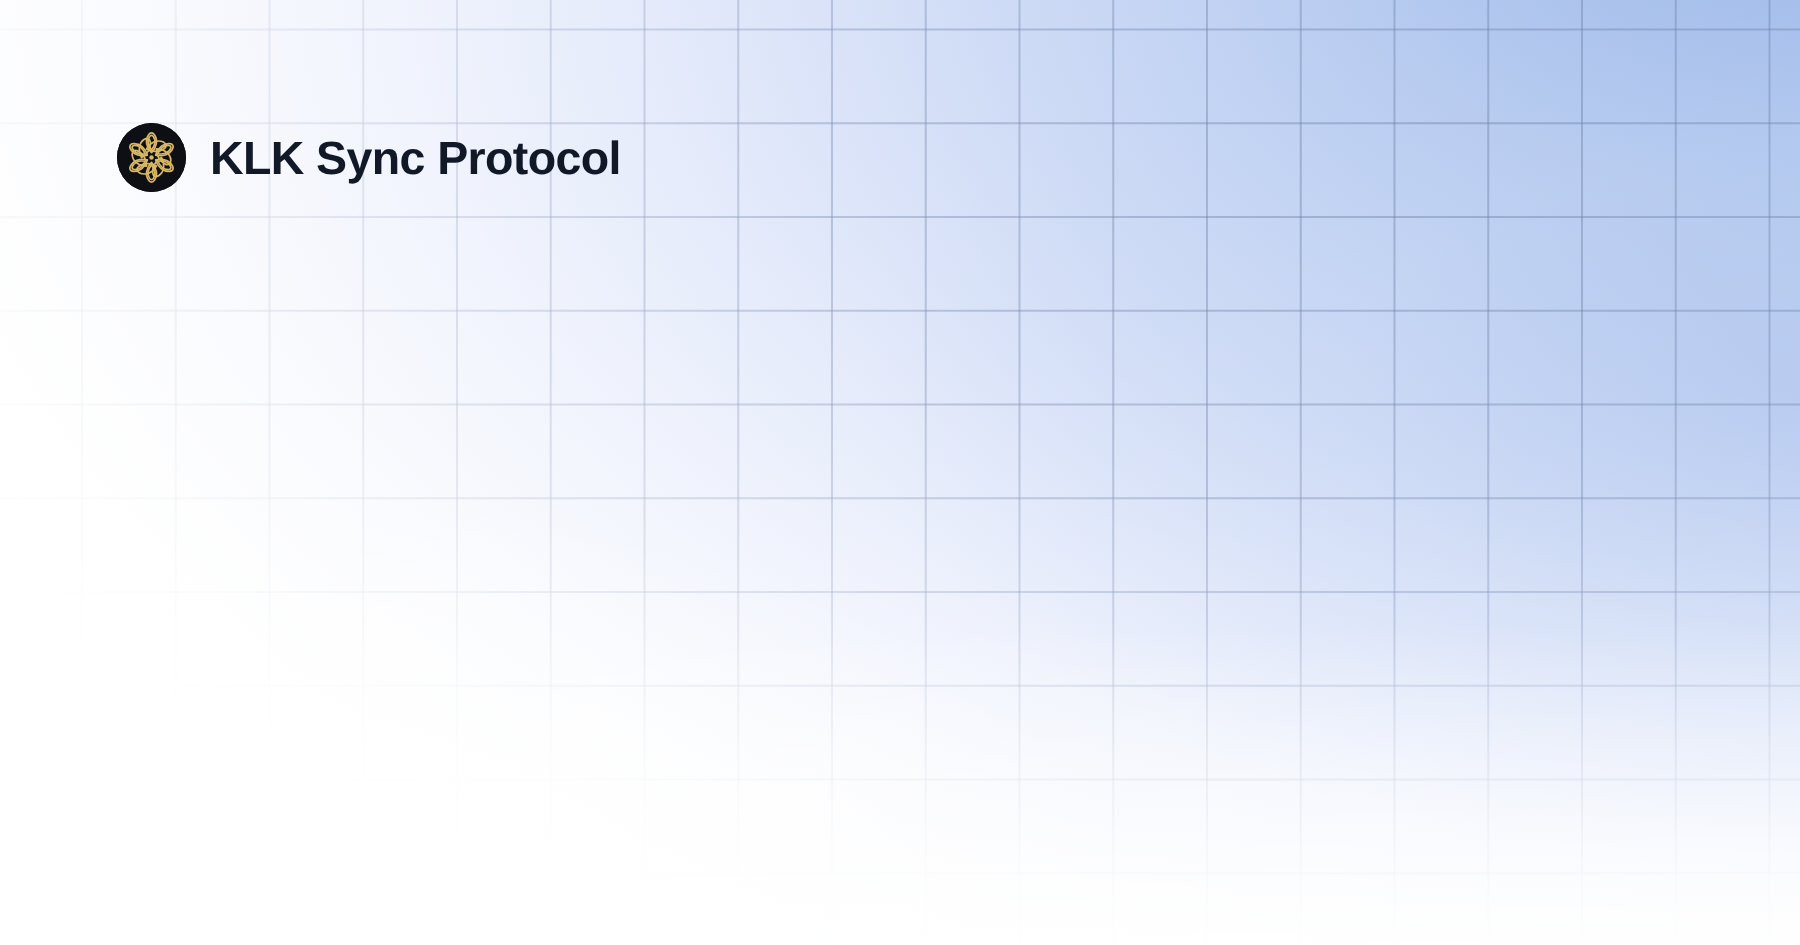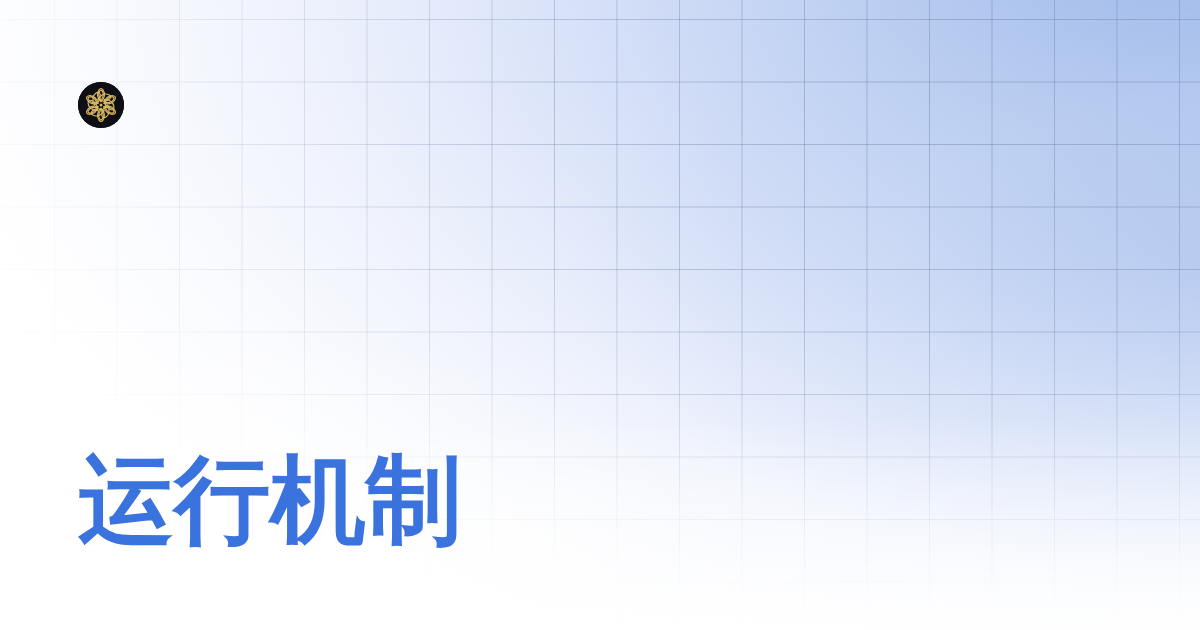--- a/index.html
+++ b/index.html
@@ -201,17 +201,17 @@
             </g>
             <g transform="rotate(330)">
               <path d="M0 -6.6 C 4.6 -9.2 9.6 -8.4 12.0 -5.0 C 13.3 -3.1 12.4 -1.0 10.2 -0.8 C 6.0 -0.4 2.0 -2.9 0 -6.6 Z"></path>
             </g>
 
             <circle cx="0" cy="0" r="1.5" fill="#d9b863" stroke="none"></circle>
           </g>
         </g>
       </svg>
     </span>
+    <span class="brand-name">KLK Sync Protocol</span>
   </div>
 
-  <div class="headline">运行机制</div>
 
 </div>
 
 </body></html>

